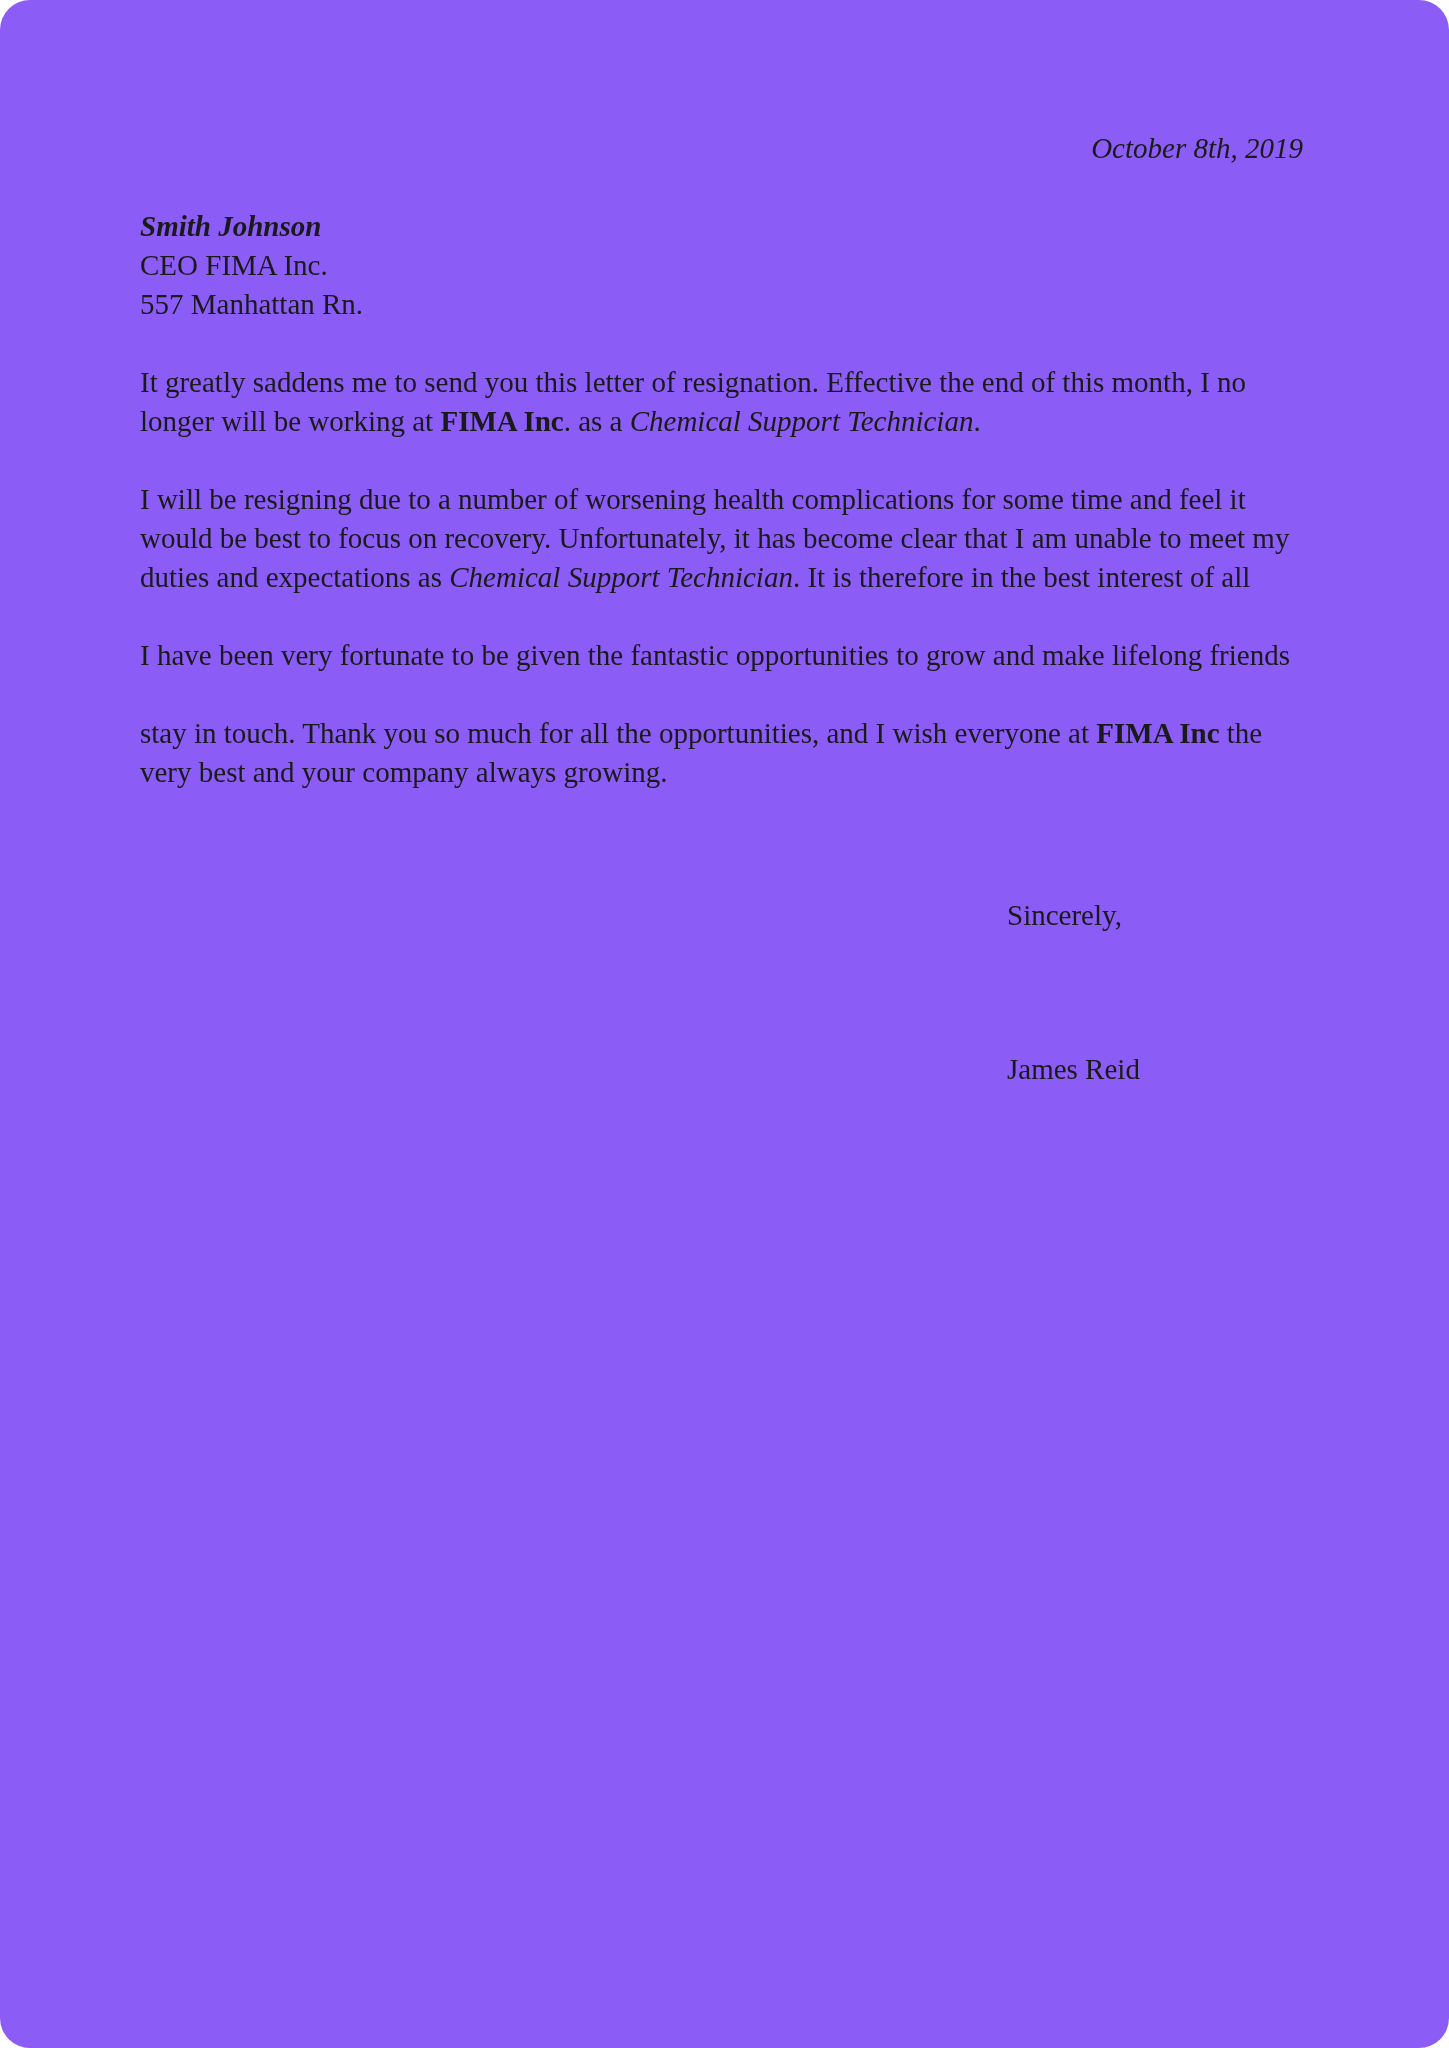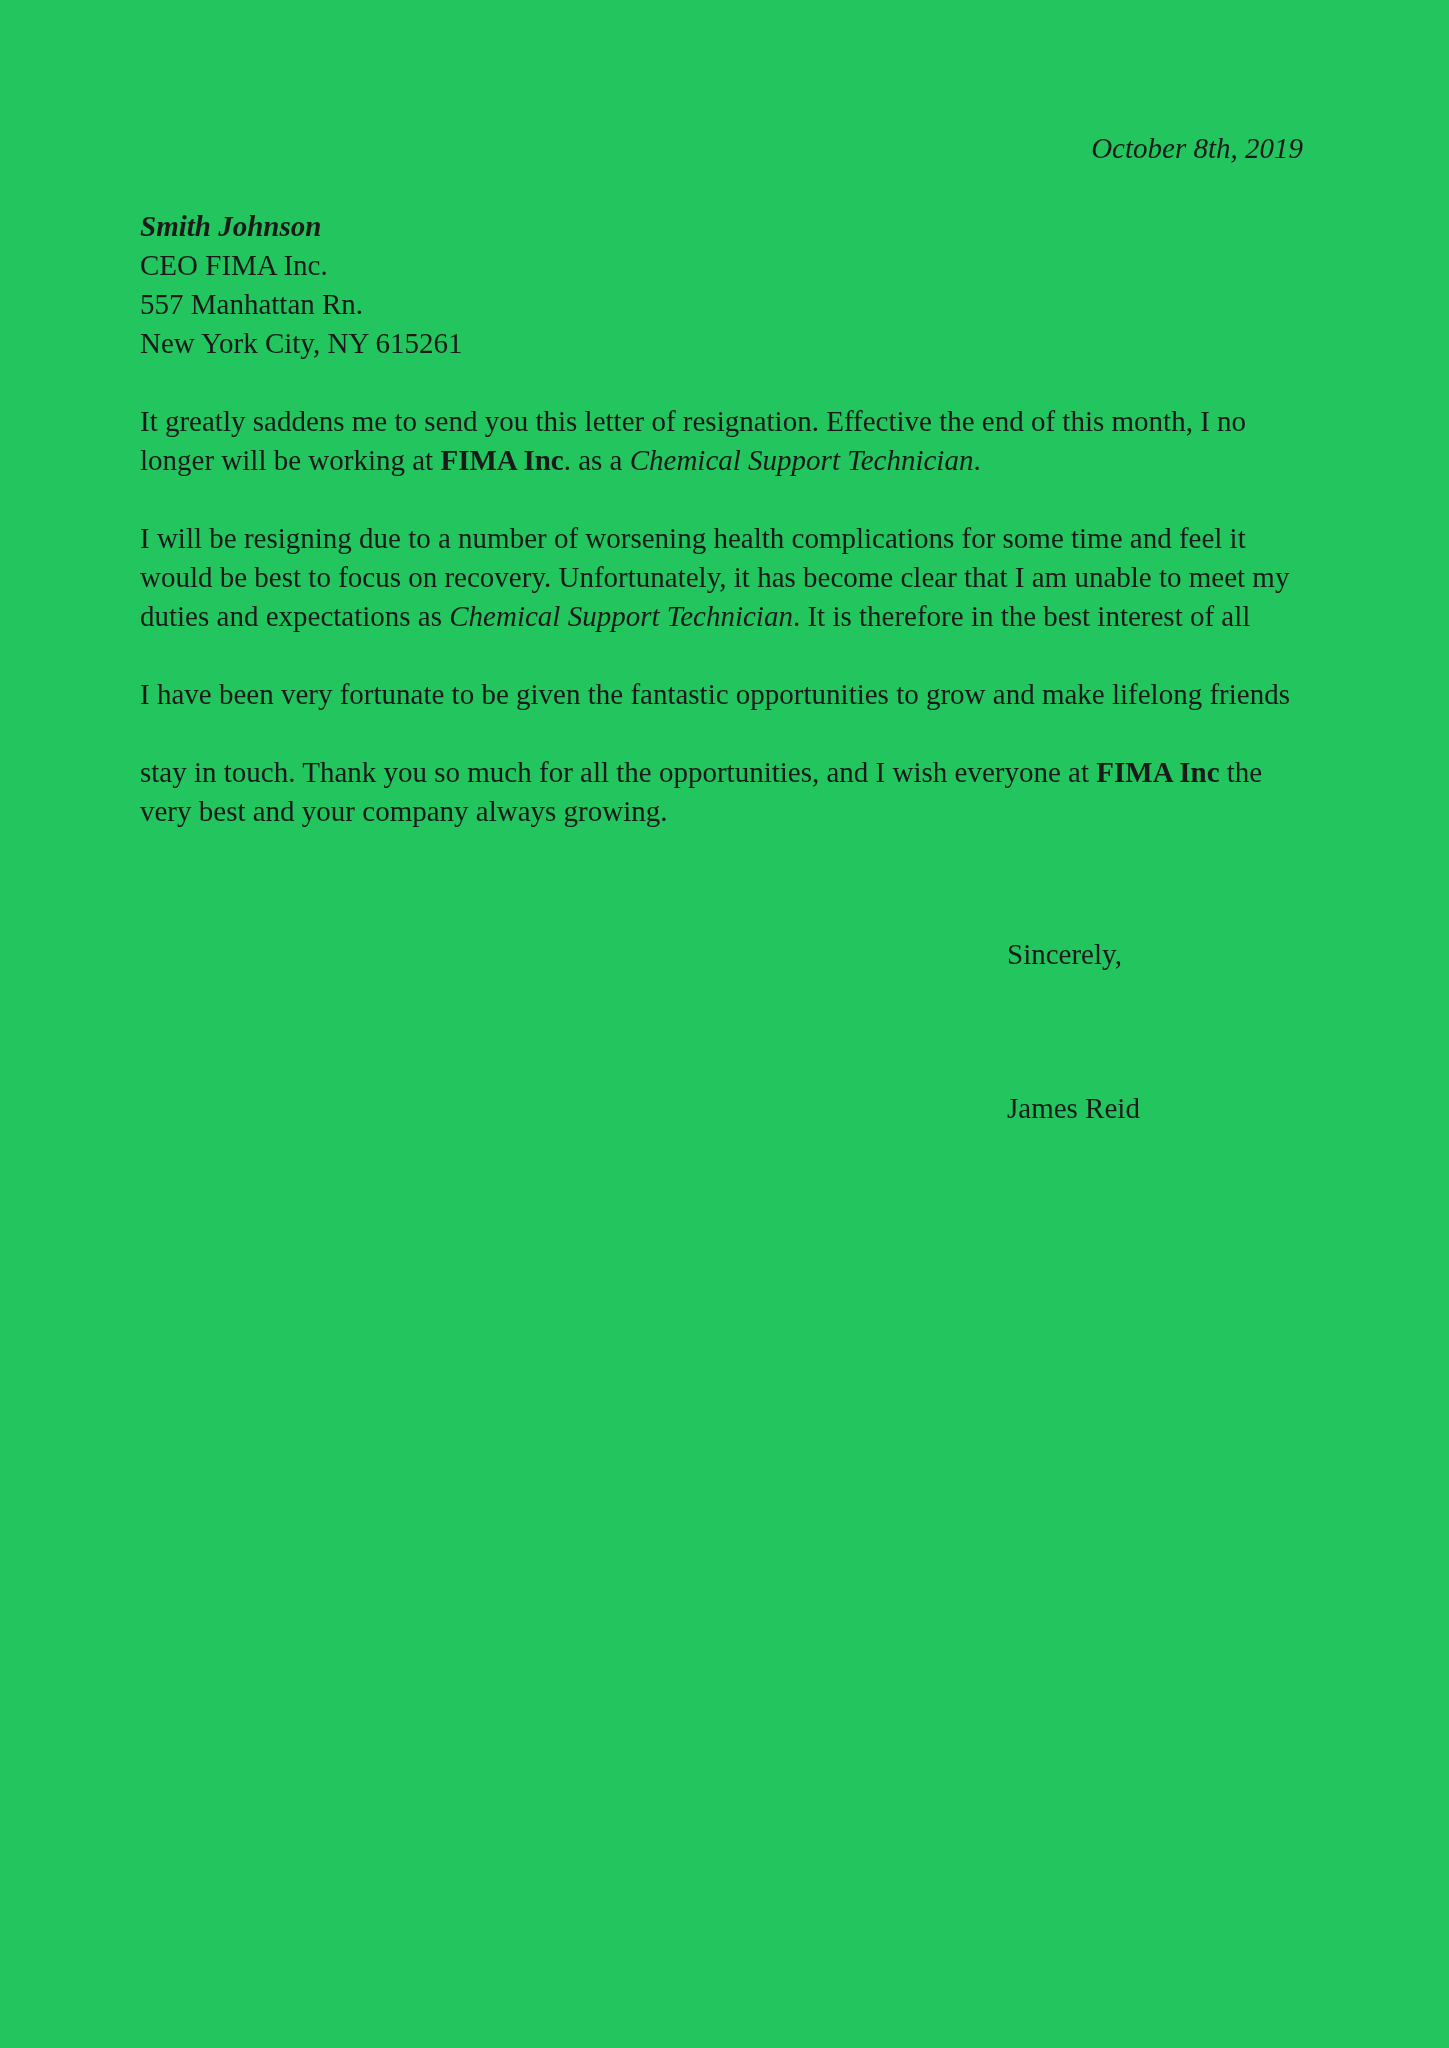--- a/index.html
+++ b/index.html
@@ -5,26 +5,27 @@
   html, body {
     margin: 0;
     padding: 0;
     background: #ffffff;
   }
   .page {
     position: relative;
     width: 1449px;
     height: 2048px;
     box-sizing: border-box;
-    background: #22c55e;
+    background: #8b5cf6;
     padding: 129px 146px 0 140px;
     font-family: "Liberation Serif", "DejaVu Serif", serif;
     font-size: 29px;
     line-height: 39px;
     color: #1a1a1a;
+    border-radius: 30px;
   }
   .date-line {
     text-align: right;
     font-style: italic;
   }
   .block {
     margin-top: 39px;
   }
   .line {
     display: block;
@@ -45,21 +46,20 @@
 <body>
 
 <div class="page">
 
   <div class="date-line">October 8th, 2019</div>
 
   <div class="block">
     <span class="line bi">Smith Johnson</span>
     <span class="line">CEO FIMA Inc.</span>
     <span class="line">557 Manhattan Rn.</span>
-    <span class="line">New York City, NY 615261</span>
   </div>
 
 
   <div class="block">
     <span class="line"><span>It greatly saddens me to send you this letter of resignation. Effective the end of this month, I no</span></span>
     <span class="line"><span>longer will be working at </span><span class="b">FIMA Inc</span><span>. as a </span><span class="i">Chemical Support Technician</span><span>.</span></span>
   </div>
 
   <div class="block">
     <span class="line"><span>I will be resigning due to a number of worsening health complications for some time and feel it</span></span>

